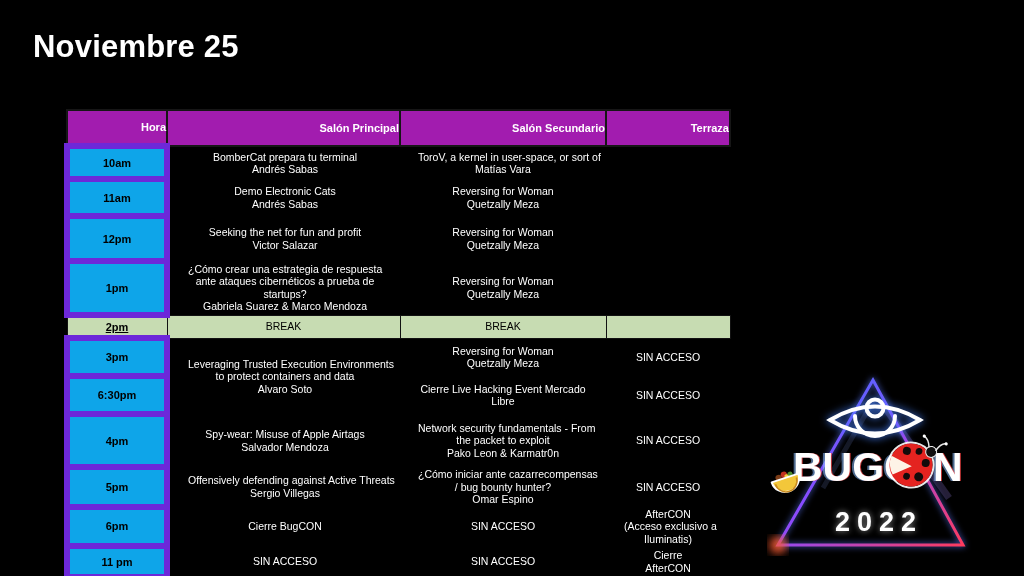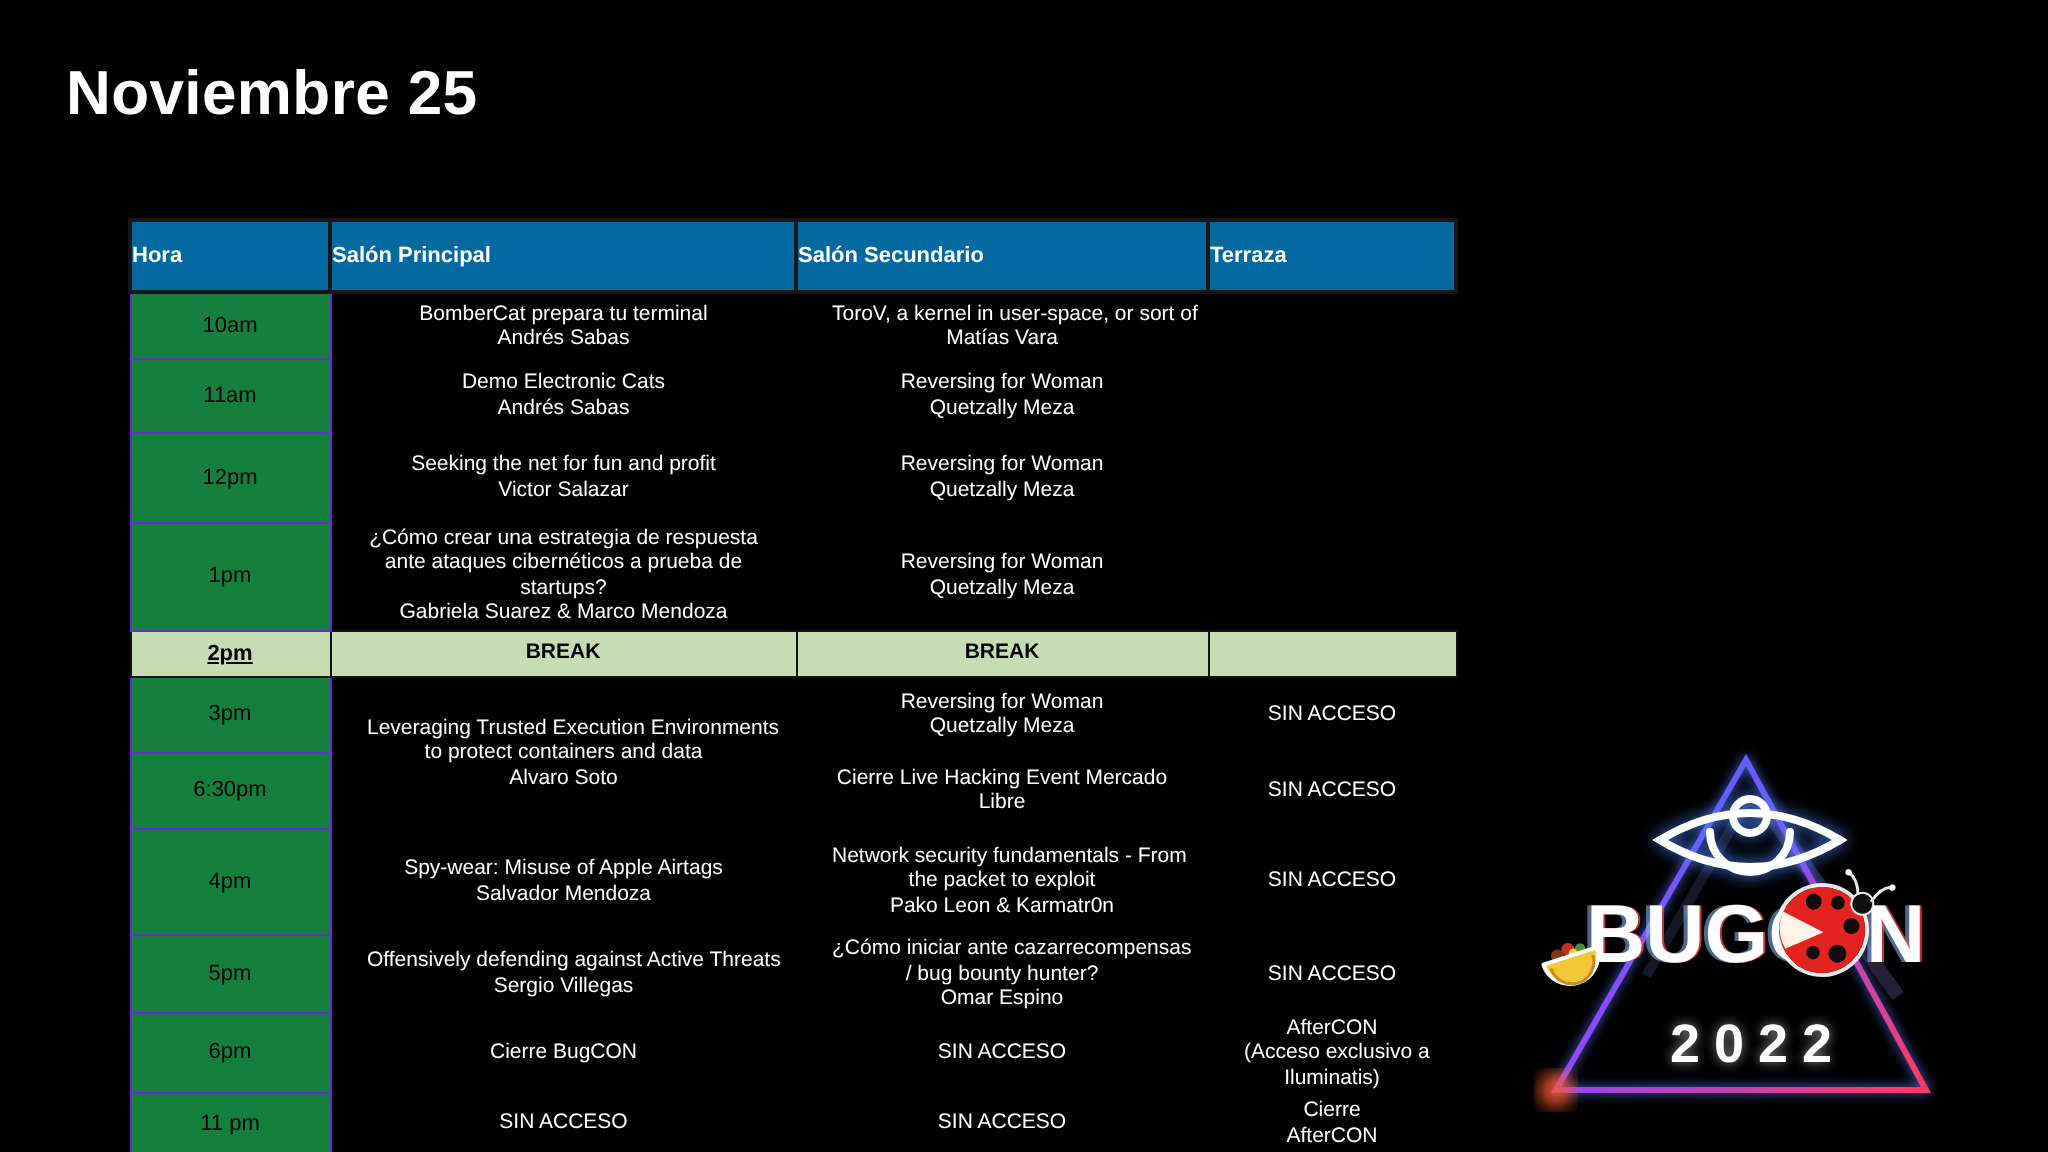--- a/index.html
+++ b/index.html
@@ -12,34 +12,34 @@
   }
   .title {
     position: absolute; left: 33px; top: 29px;
     color: #fff; font-size: 31px; font-weight: bold; letter-spacing: .2px;
   }
   table.sched {
     position: absolute; left: 64px; top: 109px;
     border-collapse: collapse; table-layout: fixed; width: 663px;
   }
   .sched th {
-    background: #0369a1; color: #fff;
+    background: #a21caf; color: #fff;
     font-size: 11px; font-weight: bold;
-    border: 2px solid #161616; height: 36px; text-align: left;
+    border: 2px solid #161616; height: 36px; text-align: right;
   }
   .sched td { vertical-align: middle; text-align: center; }
   .sched td.time {
-    background: #15803d; color: #000; font-size: 11px; font-weight: normal;
-    border: 1px solid #6d28d9;
+    background: #0ea5e9; color: #000; font-size: 11px; font-weight: bold;
+    border: 6px solid #6d28d9;
   }
   .sched td.sess {
     color: #fff; font-size: 10.5px; line-height: 12.5px; padding: 1px 18px;
   }
   .sched td.sess .line { white-space: nowrap; }
-  .sched tr.break td { background: #c7dcb2; color: #000; border: 1.5px solid #121212; font-weight: bold; }
+  .sched tr.break td { background: #c7dcb2; color: #000; border: 1.5px solid #121212; }
   .sched tr.break td.time { font-weight: bold; text-decoration: underline; }
   .logo { position: absolute; left: 763px; top: 368px; width: 252px; height: 208px; }
   .neon-tri  { filter: drop-shadow(0 0 3px rgba(90,120,255,.85)); }
   .neon-eye  { filter: drop-shadow(0 0 4px rgba(70,130,255,.95)); }
   .glitch    { filter: drop-shadow(1.5px 0 rgba(255,70,70,.75)) drop-shadow(-1.5px .5px rgba(140,190,255,.55)); }
   .y2022     { filter: drop-shadow(0 0 3px rgba(255,255,255,.55)); }
   .brand-txt { font-family: "Liberation Sans", sans-serif; font-weight: bold; fill: #fff; }
 </style>
 </head>
 <body>

